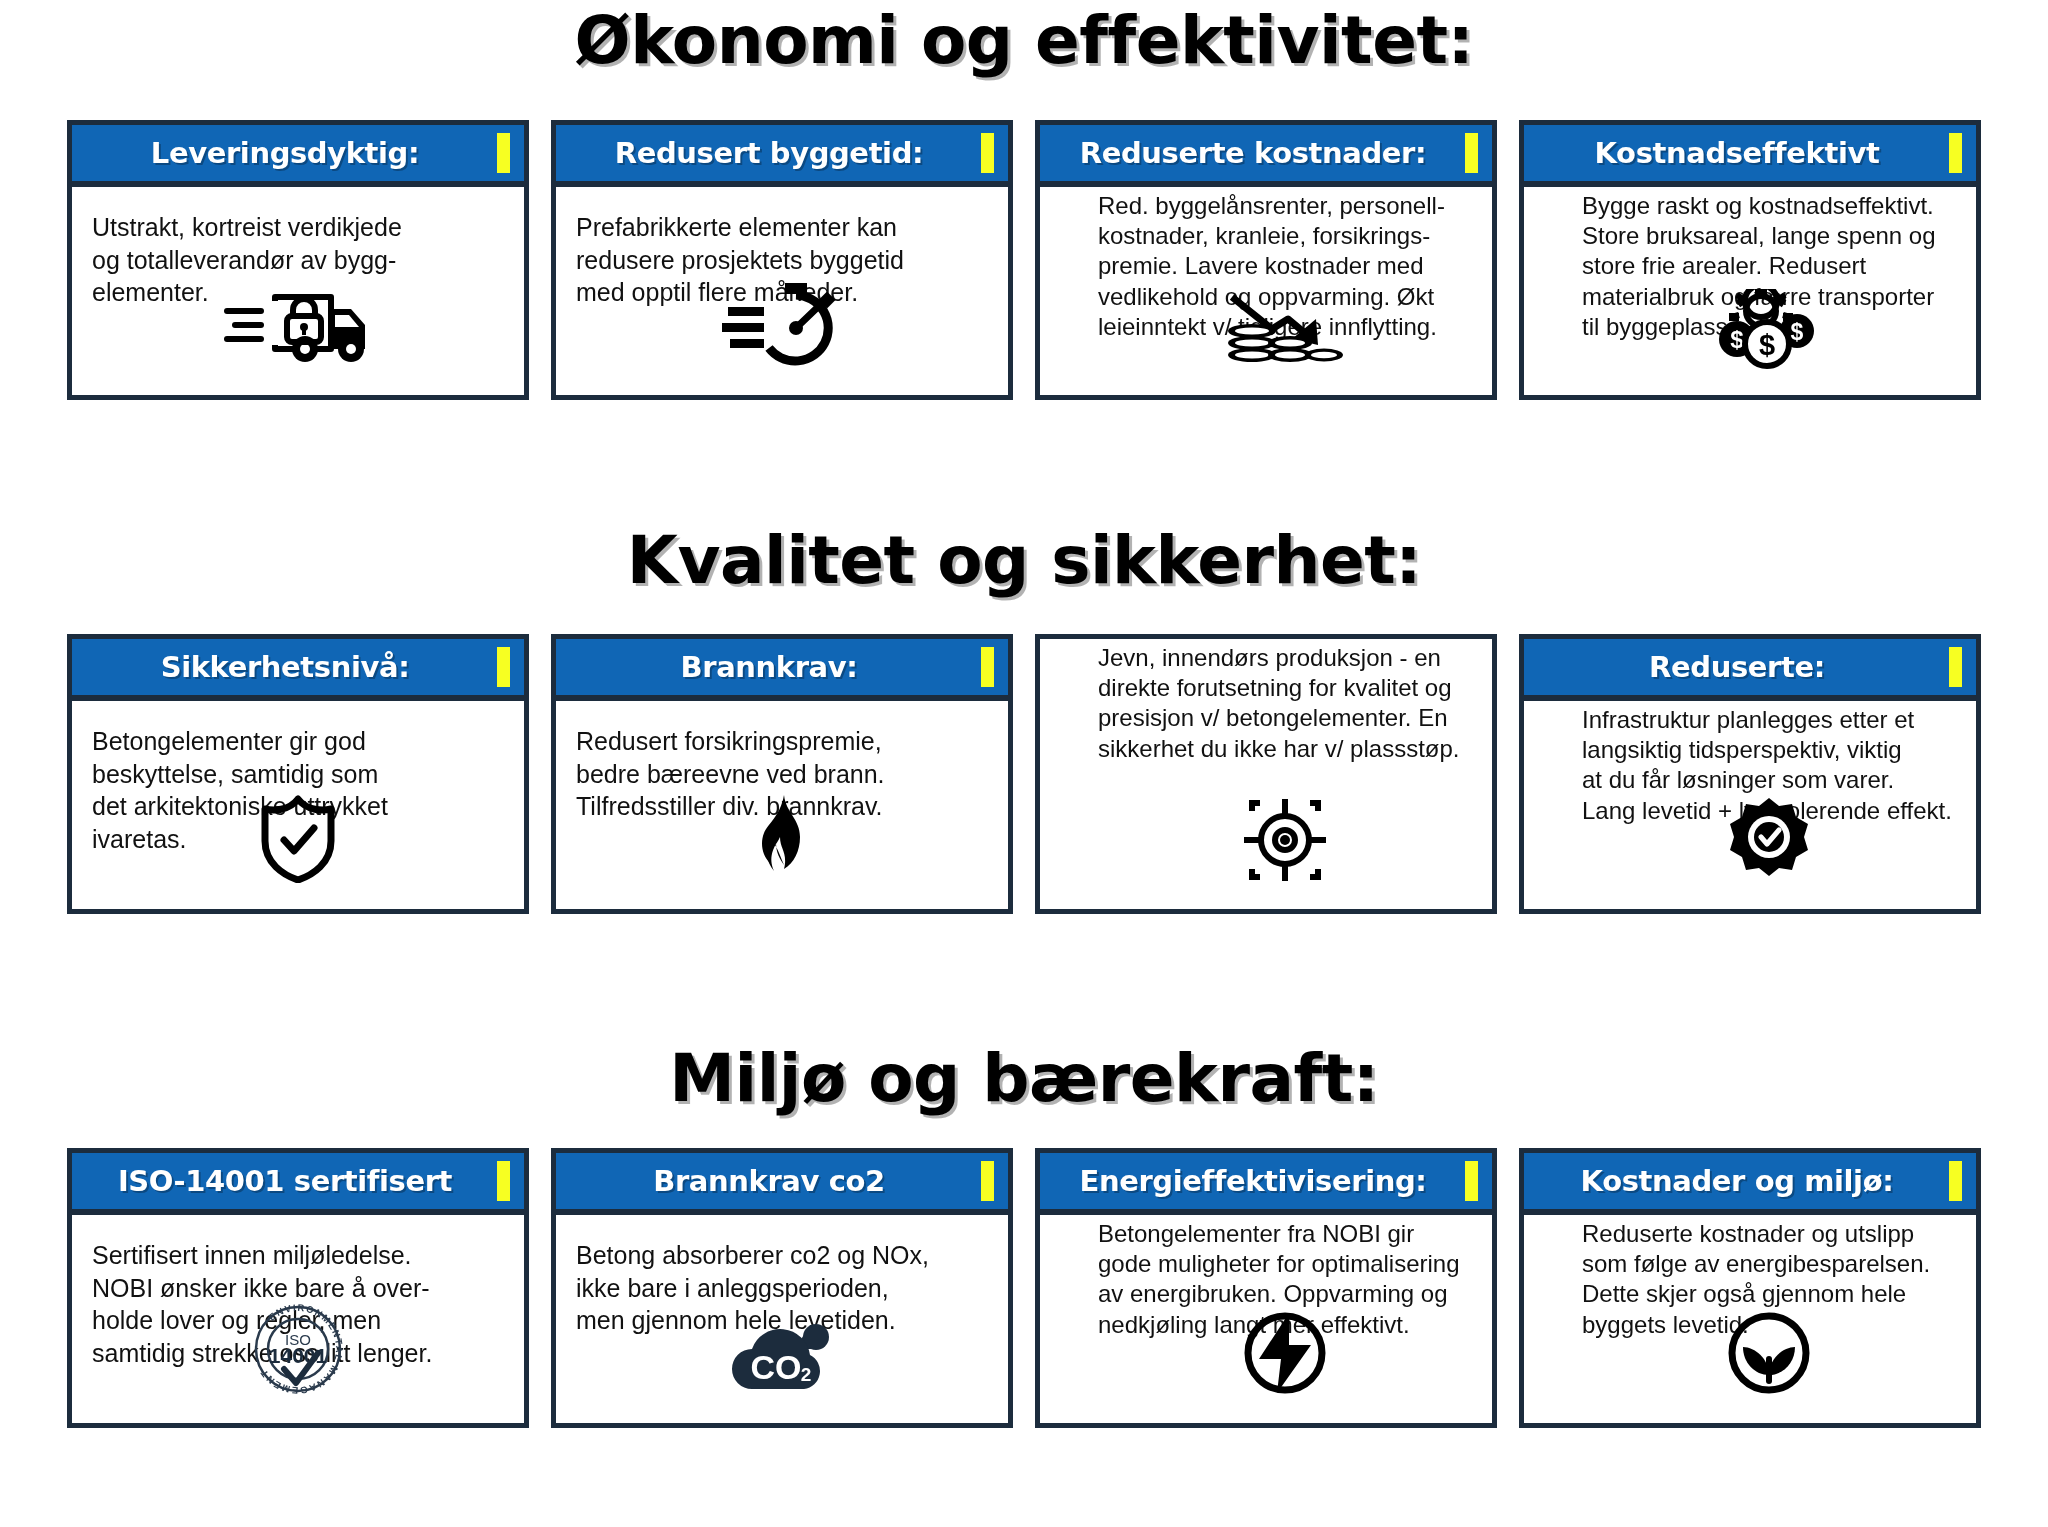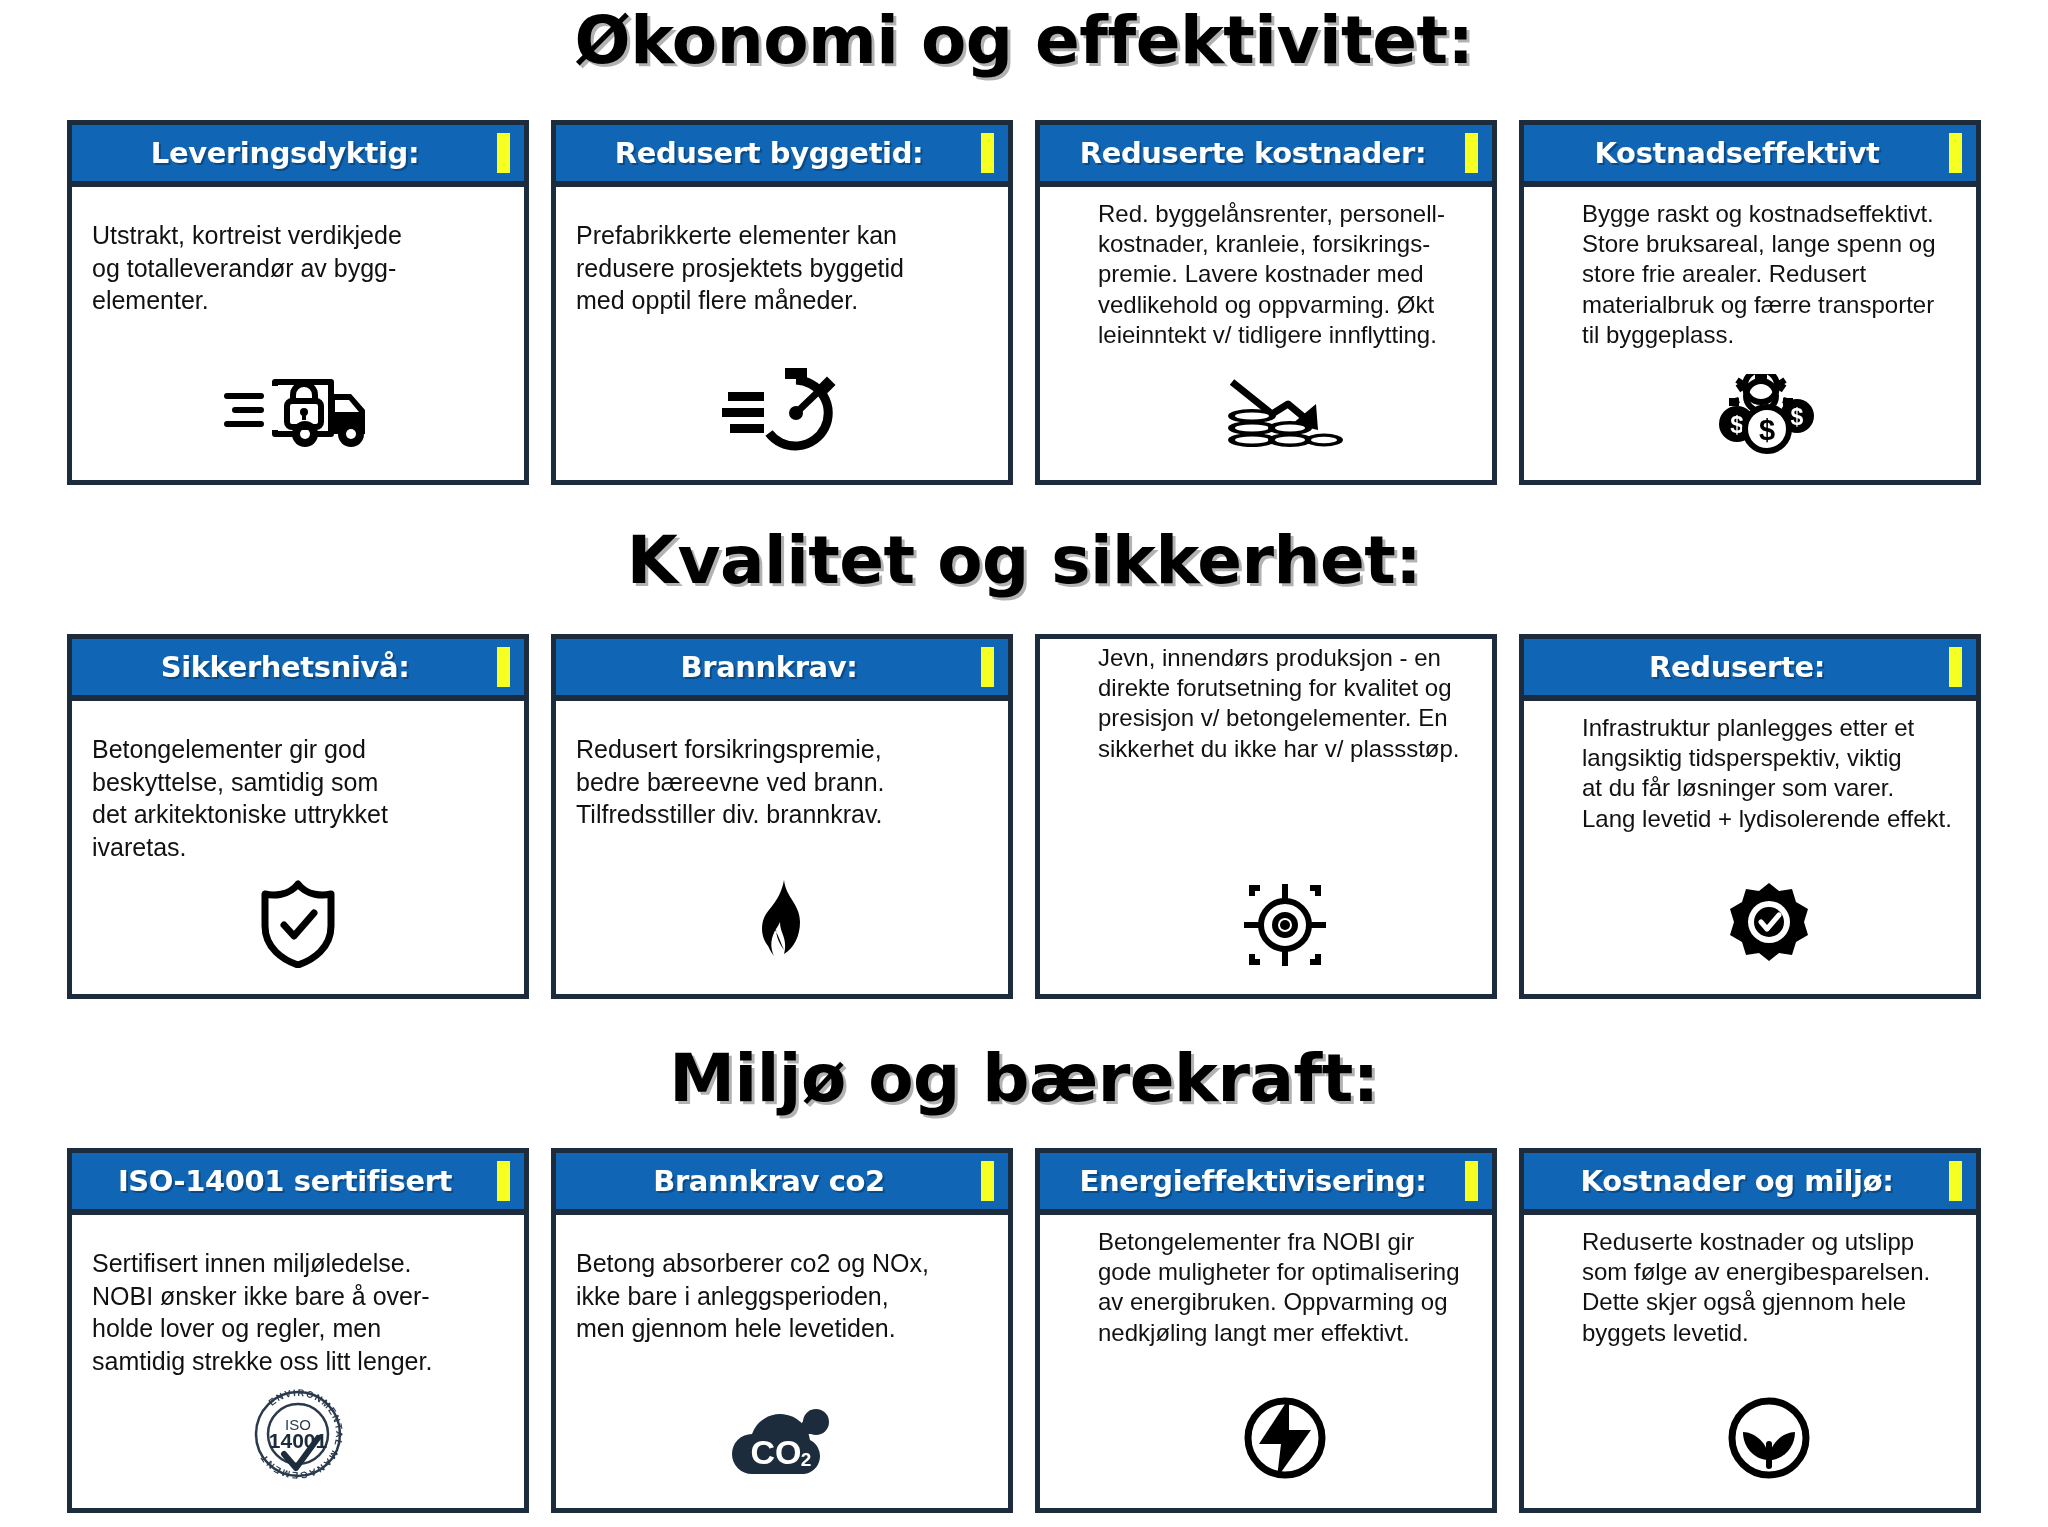--- a/index.html
+++ b/index.html
@@ -42,27 +42,26 @@
     justify-content: center;
     gap: 22px;
   }
   #row-1 { top: 120px; }
   #row-2 { top: 634px; }
   #row-3 { top: 1148px; align-items: center; }
 
   
   .card {
     width: 462px;
-    height: 365px;
+    height: 280px;
     border: 5px solid #1c2c3d;
     background: #ffffff;
     display: flex;
     flex-direction: column;
     position: relative;
-    gap: 8px;
   }
   .card-header {
     position: relative;
     height: 62px;
     background: #1066b5;
     border-bottom: 6px solid #1c2c3d;
     display: flex;
     align-items: center;
     justify-content: center;
     flex: 0 0 auto;

